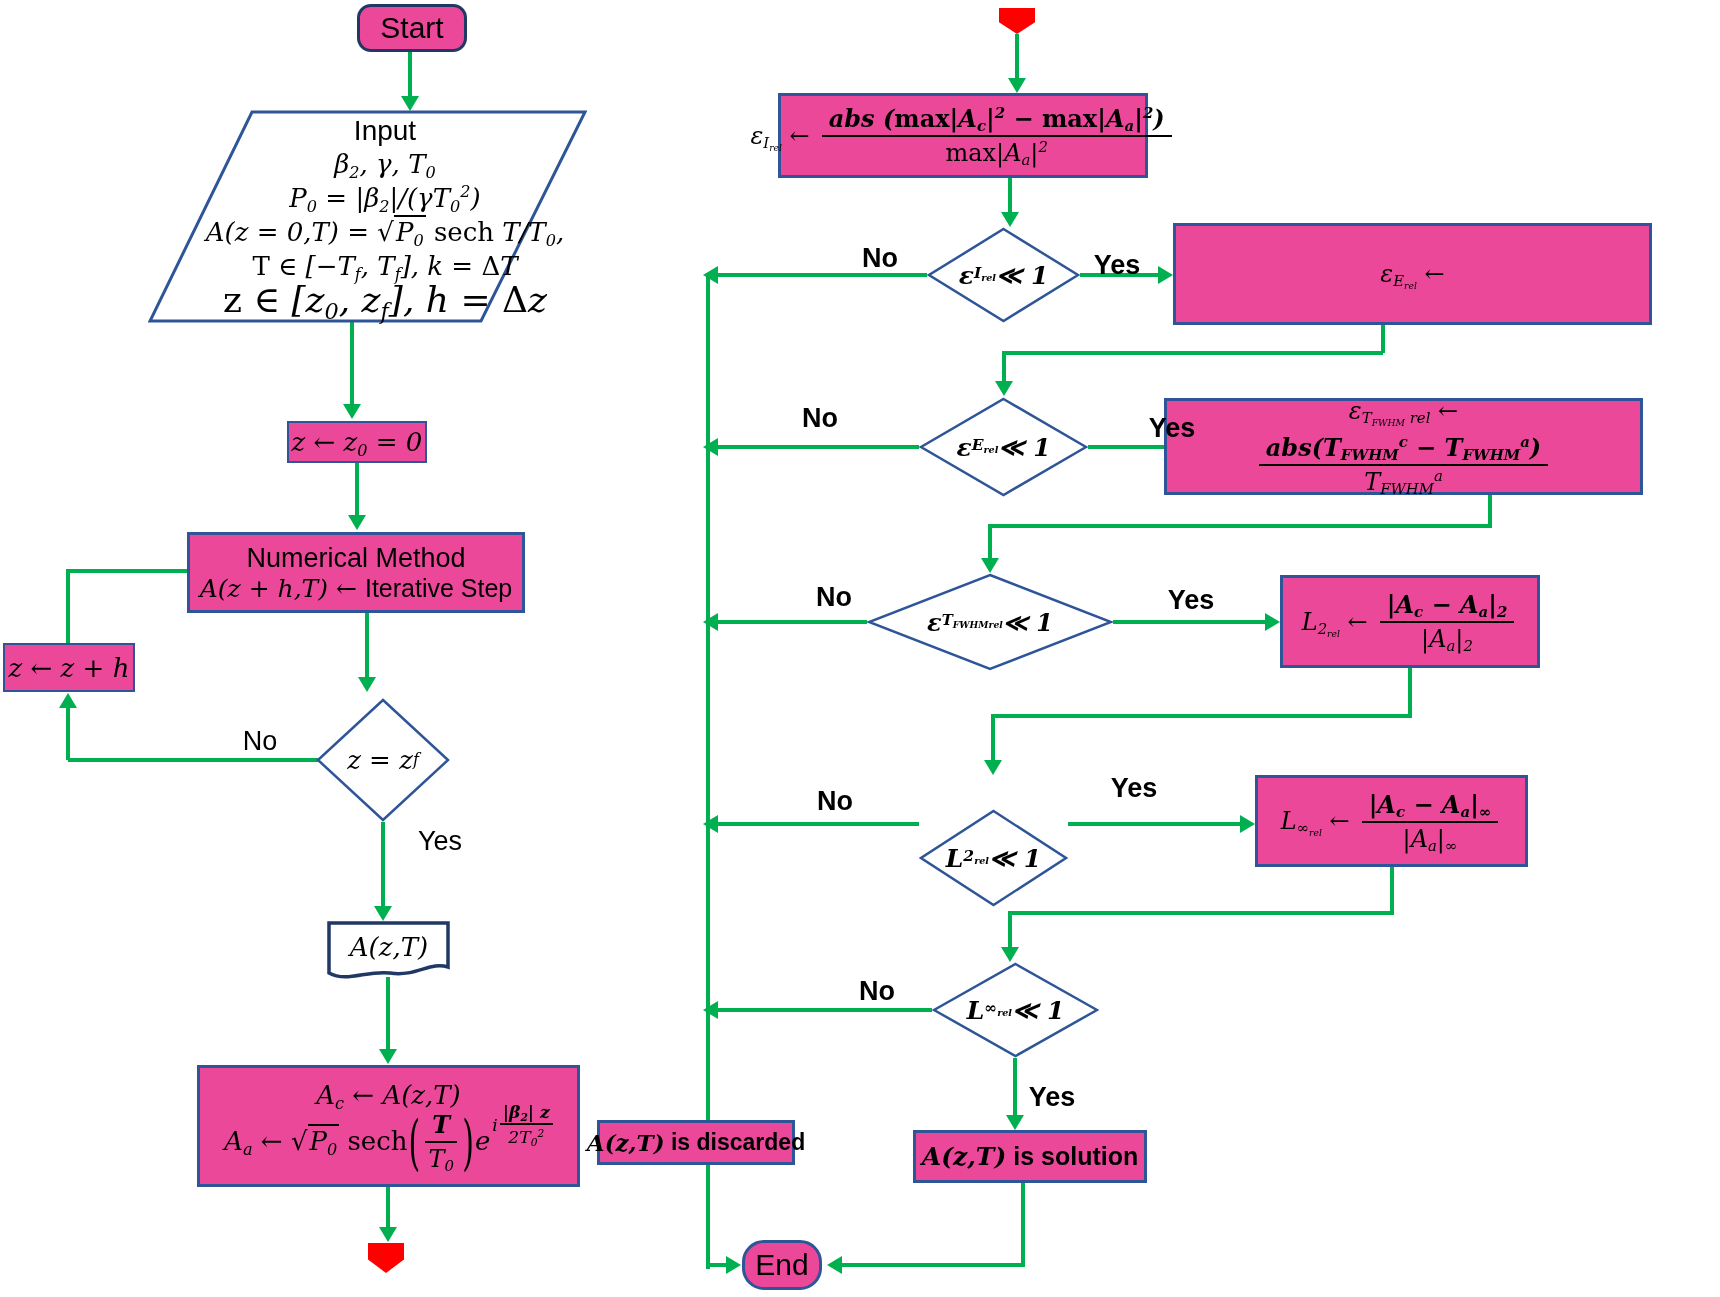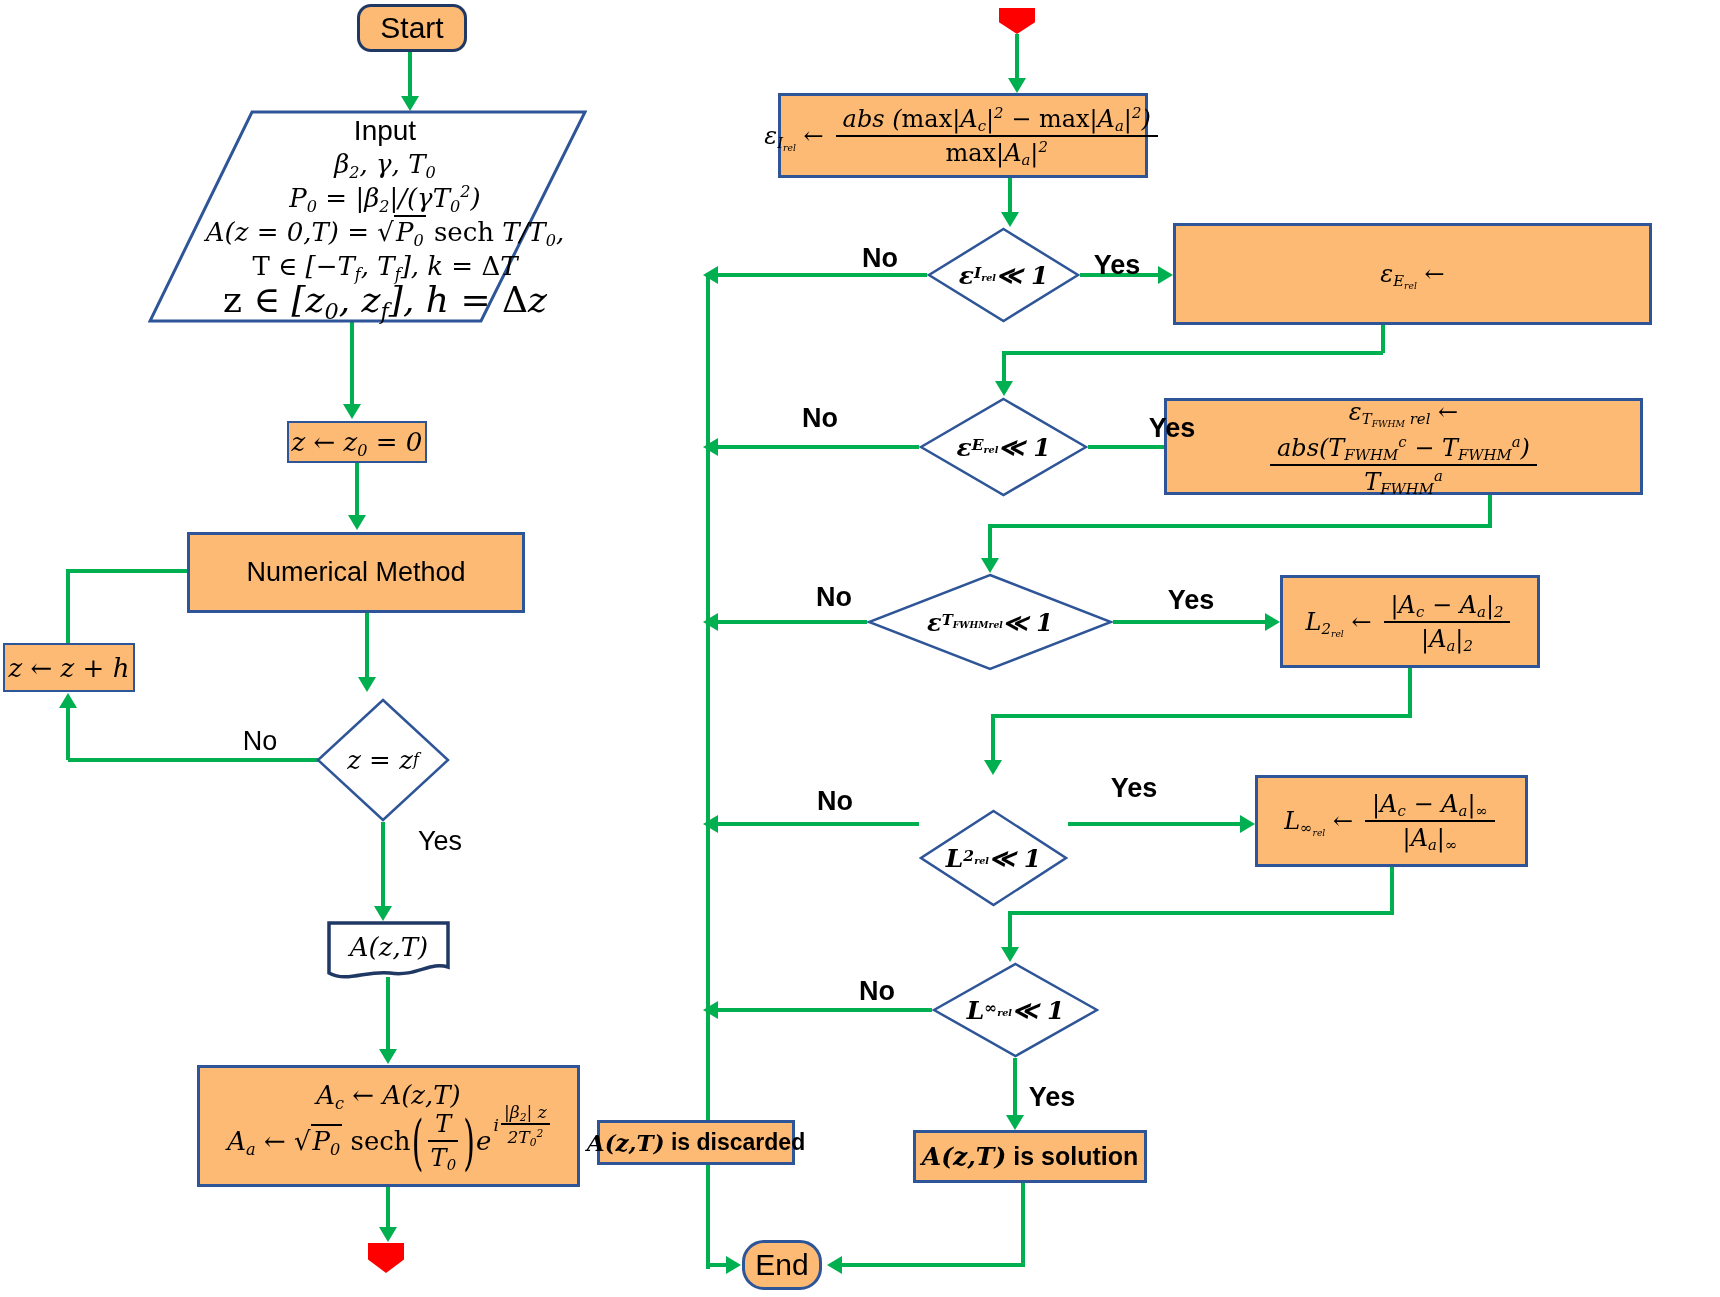--- a/index.html
+++ b/index.html
@@ -7,32 +7,32 @@
   }
   html,body{margin:0;padding:0;background:#fff;}
   #stage{position:relative;width:1720px;height:1297px;background:#fff;overflow:hidden;
          font-family:"Liberation Sans",sans-serif;color:var(--ink);}
   .ln{position:absolute;background:var(--g);}
   .ah{position:absolute;width:0;height:0;}
   .ahd{border-left:9px solid transparent;border-right:9px solid transparent;border-top:15px solid var(--g);}
   .ahu{border-left:9px solid transparent;border-right:9px solid transparent;border-bottom:15px solid var(--g);}
   .ahl{border-top:9px solid transparent;border-bottom:9px solid transparent;border-right:15px solid var(--g);}
   .ahr{border-top:9px solid transparent;border-bottom:9px solid transparent;border-left:15px solid var(--g);}
-  .box{position:absolute;border:3px solid var(--blue);background:#fdba74;display:flex;
+  .box{position:absolute;border:3px solid var(--blue);background:#ec4899;display:flex;
        align-items:center;justify-content:center;box-sizing:border-box;white-space:nowrap;}
   .math{font-family:"DejaVu Serif",serif;font-style:italic;}
   .rm{font-style:normal;}
   .sans{font-family:"Liberation Sans",sans-serif;font-style:normal;}
   sub,sup{font-size:62%;line-height:0;}
   sub{vertical-align:-0.3em;}
   sup{vertical-align:0.6em;}
   .sq{white-space:nowrap;}
   .sqb{border-top:2px solid var(--ink);padding:0 2px;}
   .frac{display:inline-flex;flex-direction:column;align-items:center;vertical-align:middle;margin:0 4px;text-align:center;}
-  .frac>.num{border-bottom:2.5px solid var(--ink);padding:0 7px 2px;}
+  .frac>.num{border-bottom:2.5px solid var(--ink);padding:0 7px 2px;font-weight:bold;}
   .frac>.den{padding-top:2px;}
   .fbox{gap:8px;font-size:24px;}
   .dia{position:absolute;}
   .dia svg{position:absolute;inset:0;}
   .dlab{position:absolute;inset:0;display:flex;align-items:center;justify-content:center;
         font-family:"DejaVu Serif",serif;font-style:italic;font-weight:bold;font-size:25px;white-space:nowrap;}
   .lbl{position:absolute;width:70px;height:30px;display:flex;align-items:center;justify-content:center;
        font-size:27px;}
   .bold{font-weight:bold;}
   .pent{position:absolute;background:var(--red);clip-path:polygon(0 0,100% 0,100% 55%,50% 100%,0 55%);}
@@ -150,20 +150,24 @@
     <div class="math" style="font-size:26px;line-height:34px;"><span class="rm">T</span> ∈ [−T<sub>f</sub>, T<sub>f</sub>], k = <span class="rm">Δ</span>T</div>
     <div class="math" style="font-size:36px;line-height:34px;"><span class="rm">z</span> ∈ [z<sub>0</sub>, z<sub>f</sub>], h = <span class="rm">Δ</span>z</div>
   </div>
 
   <div class="box" style="left:287px;top:421px;width:140px;height:42px;border-width:2.5px;">
     <span class="math" style="font-size:26px;">z ← z<sub>0</sub> = 0</span>
   </div>
 
   <div class="box col" style="left:187px;top:532px;width:338px;height:81px;">
     <div class="sans" style="font-size:27px;">Numerical Method</div>
+    <div class="row" style="font-size:25px;gap:8px;">
+      <span class="math">A(z + h,T) ←</span>
+      <span class="sans">Iterative Step</span>
+    </div>
   </div>
 
   <div class="box" style="left:3px;top:643px;width:132px;height:49px;border-width:2.5px;">
     <span class="math" style="font-size:26px;">z ← z + h</span>
   </div>
 
   <div class="dia" style="left:316px;top:698px;width:134px;height:124px;">
     <svg width="134" height="124" viewBox="0 0 134 124">
       <polygon points="67,2 132,62 67,122 2,62" fill="#fff" stroke="#2E5597" stroke-width="2.5"></polygon>
     </svg>

